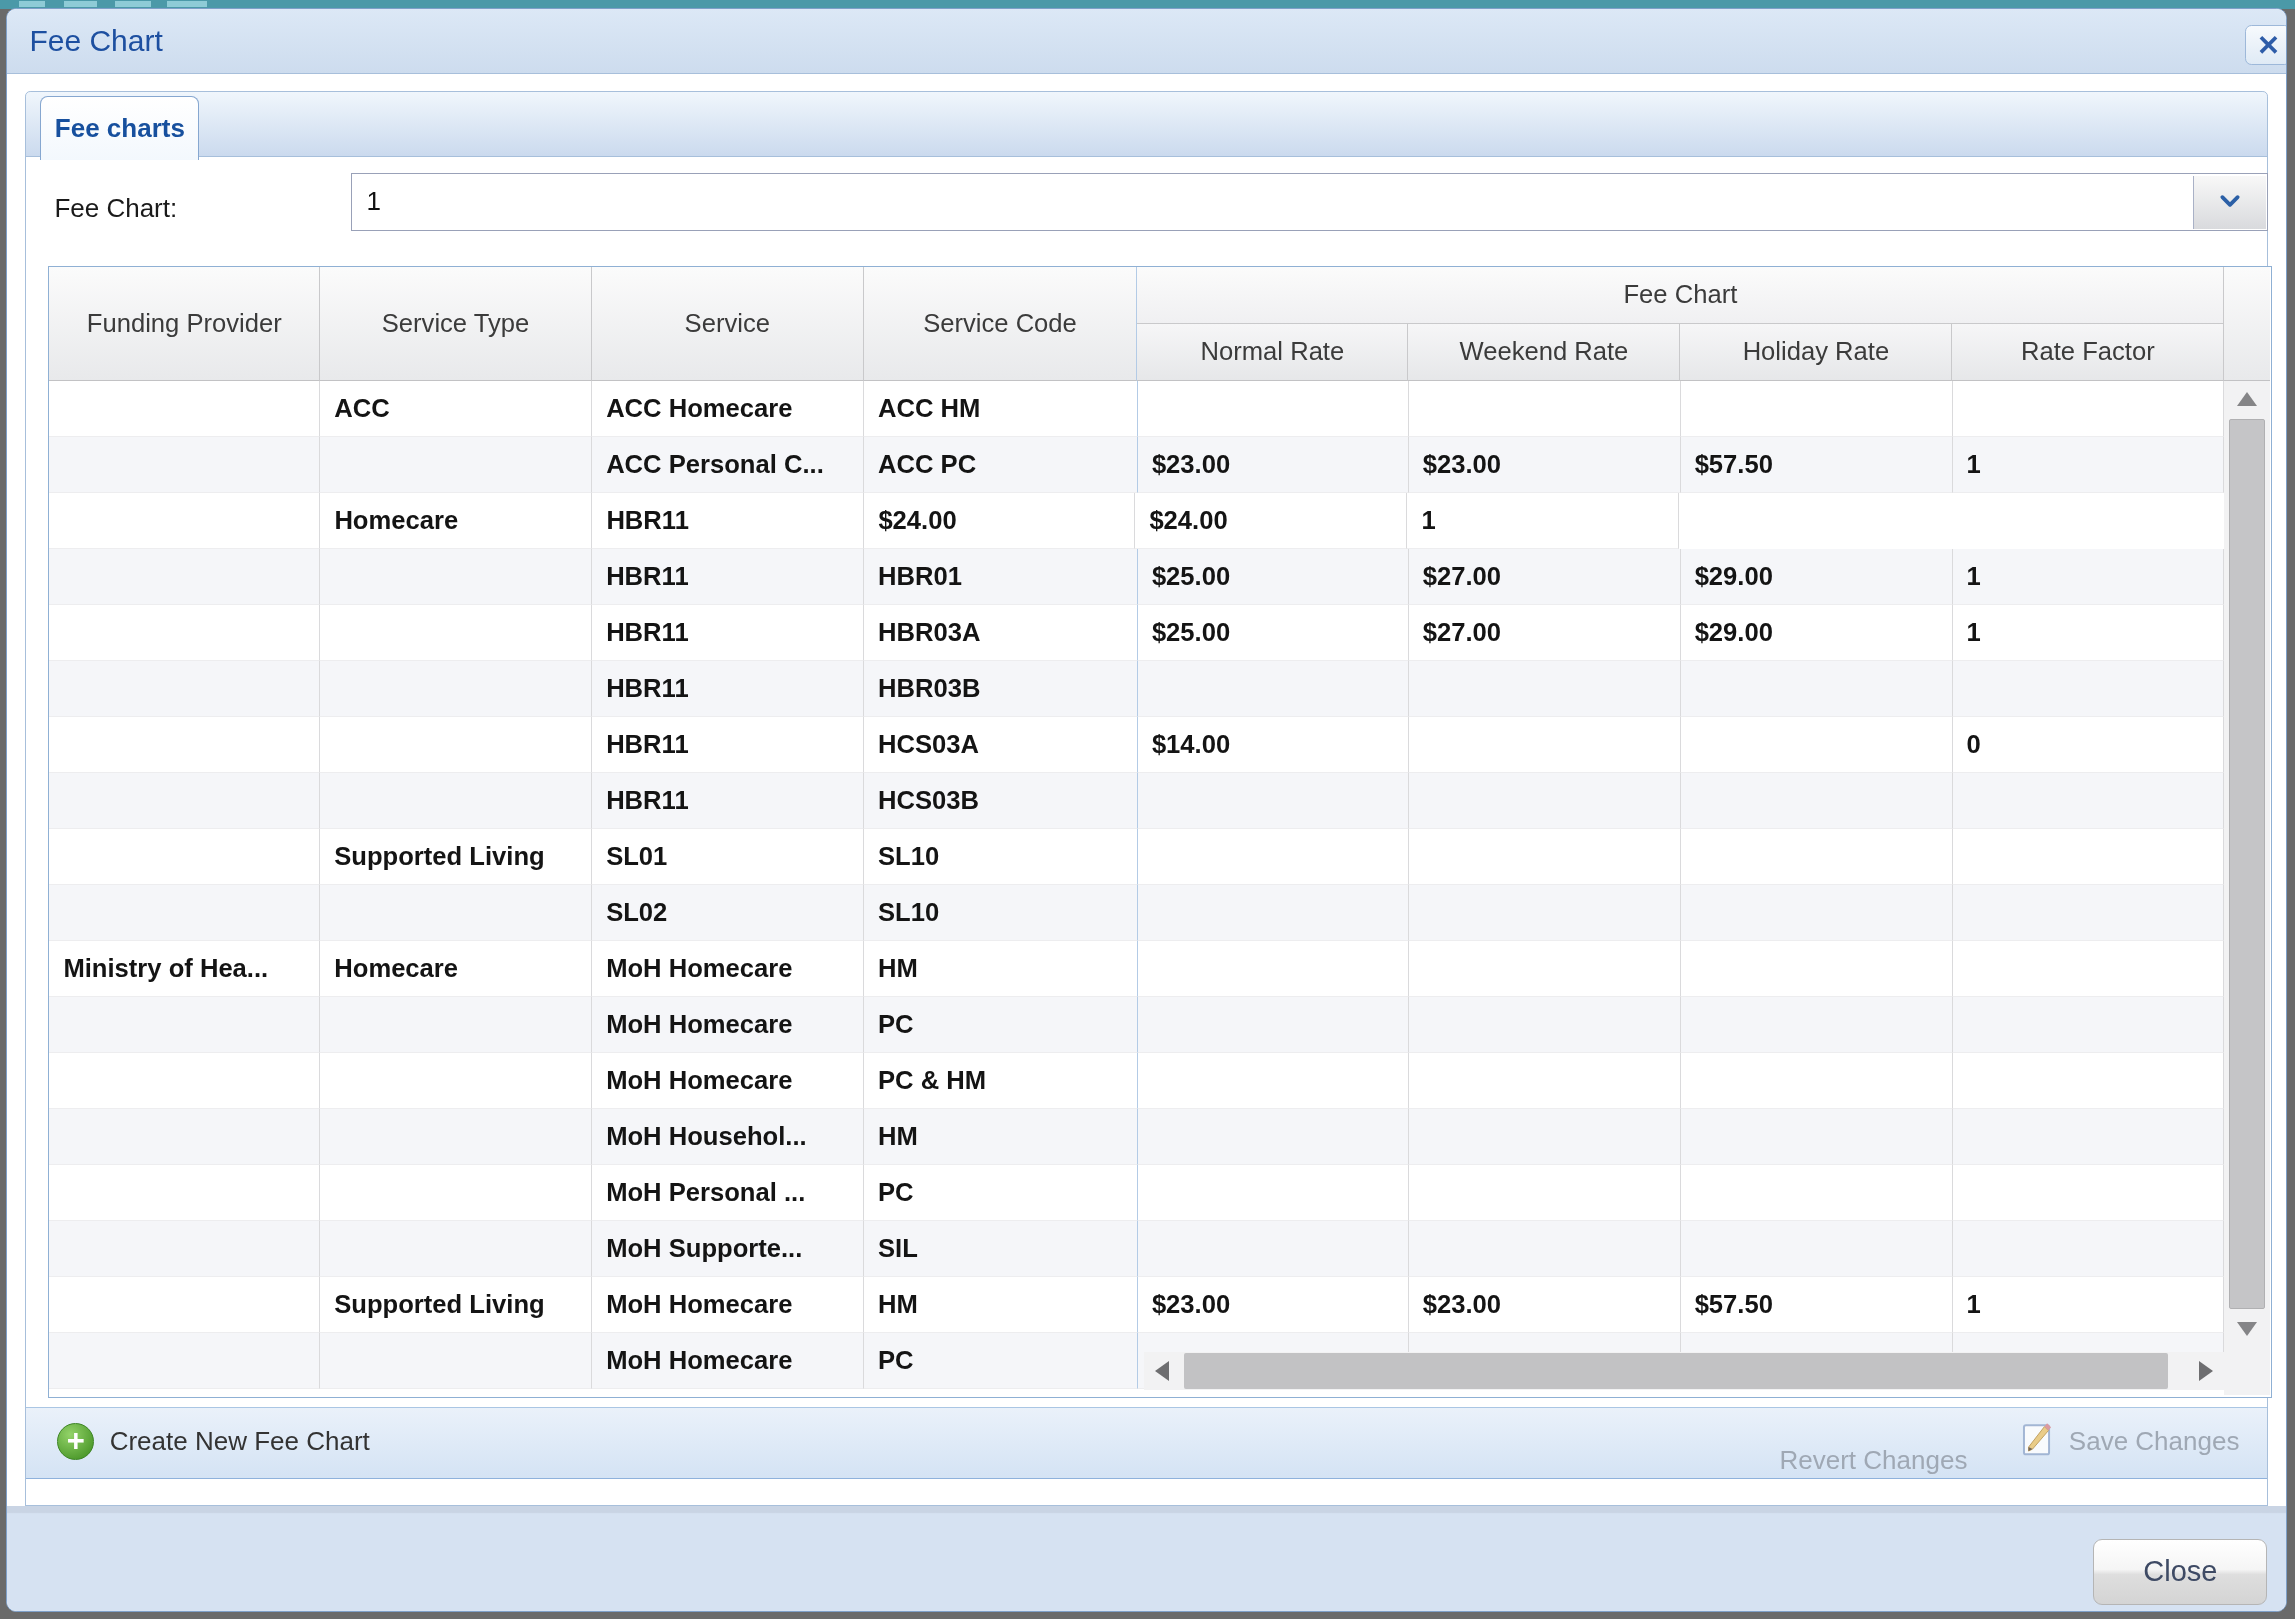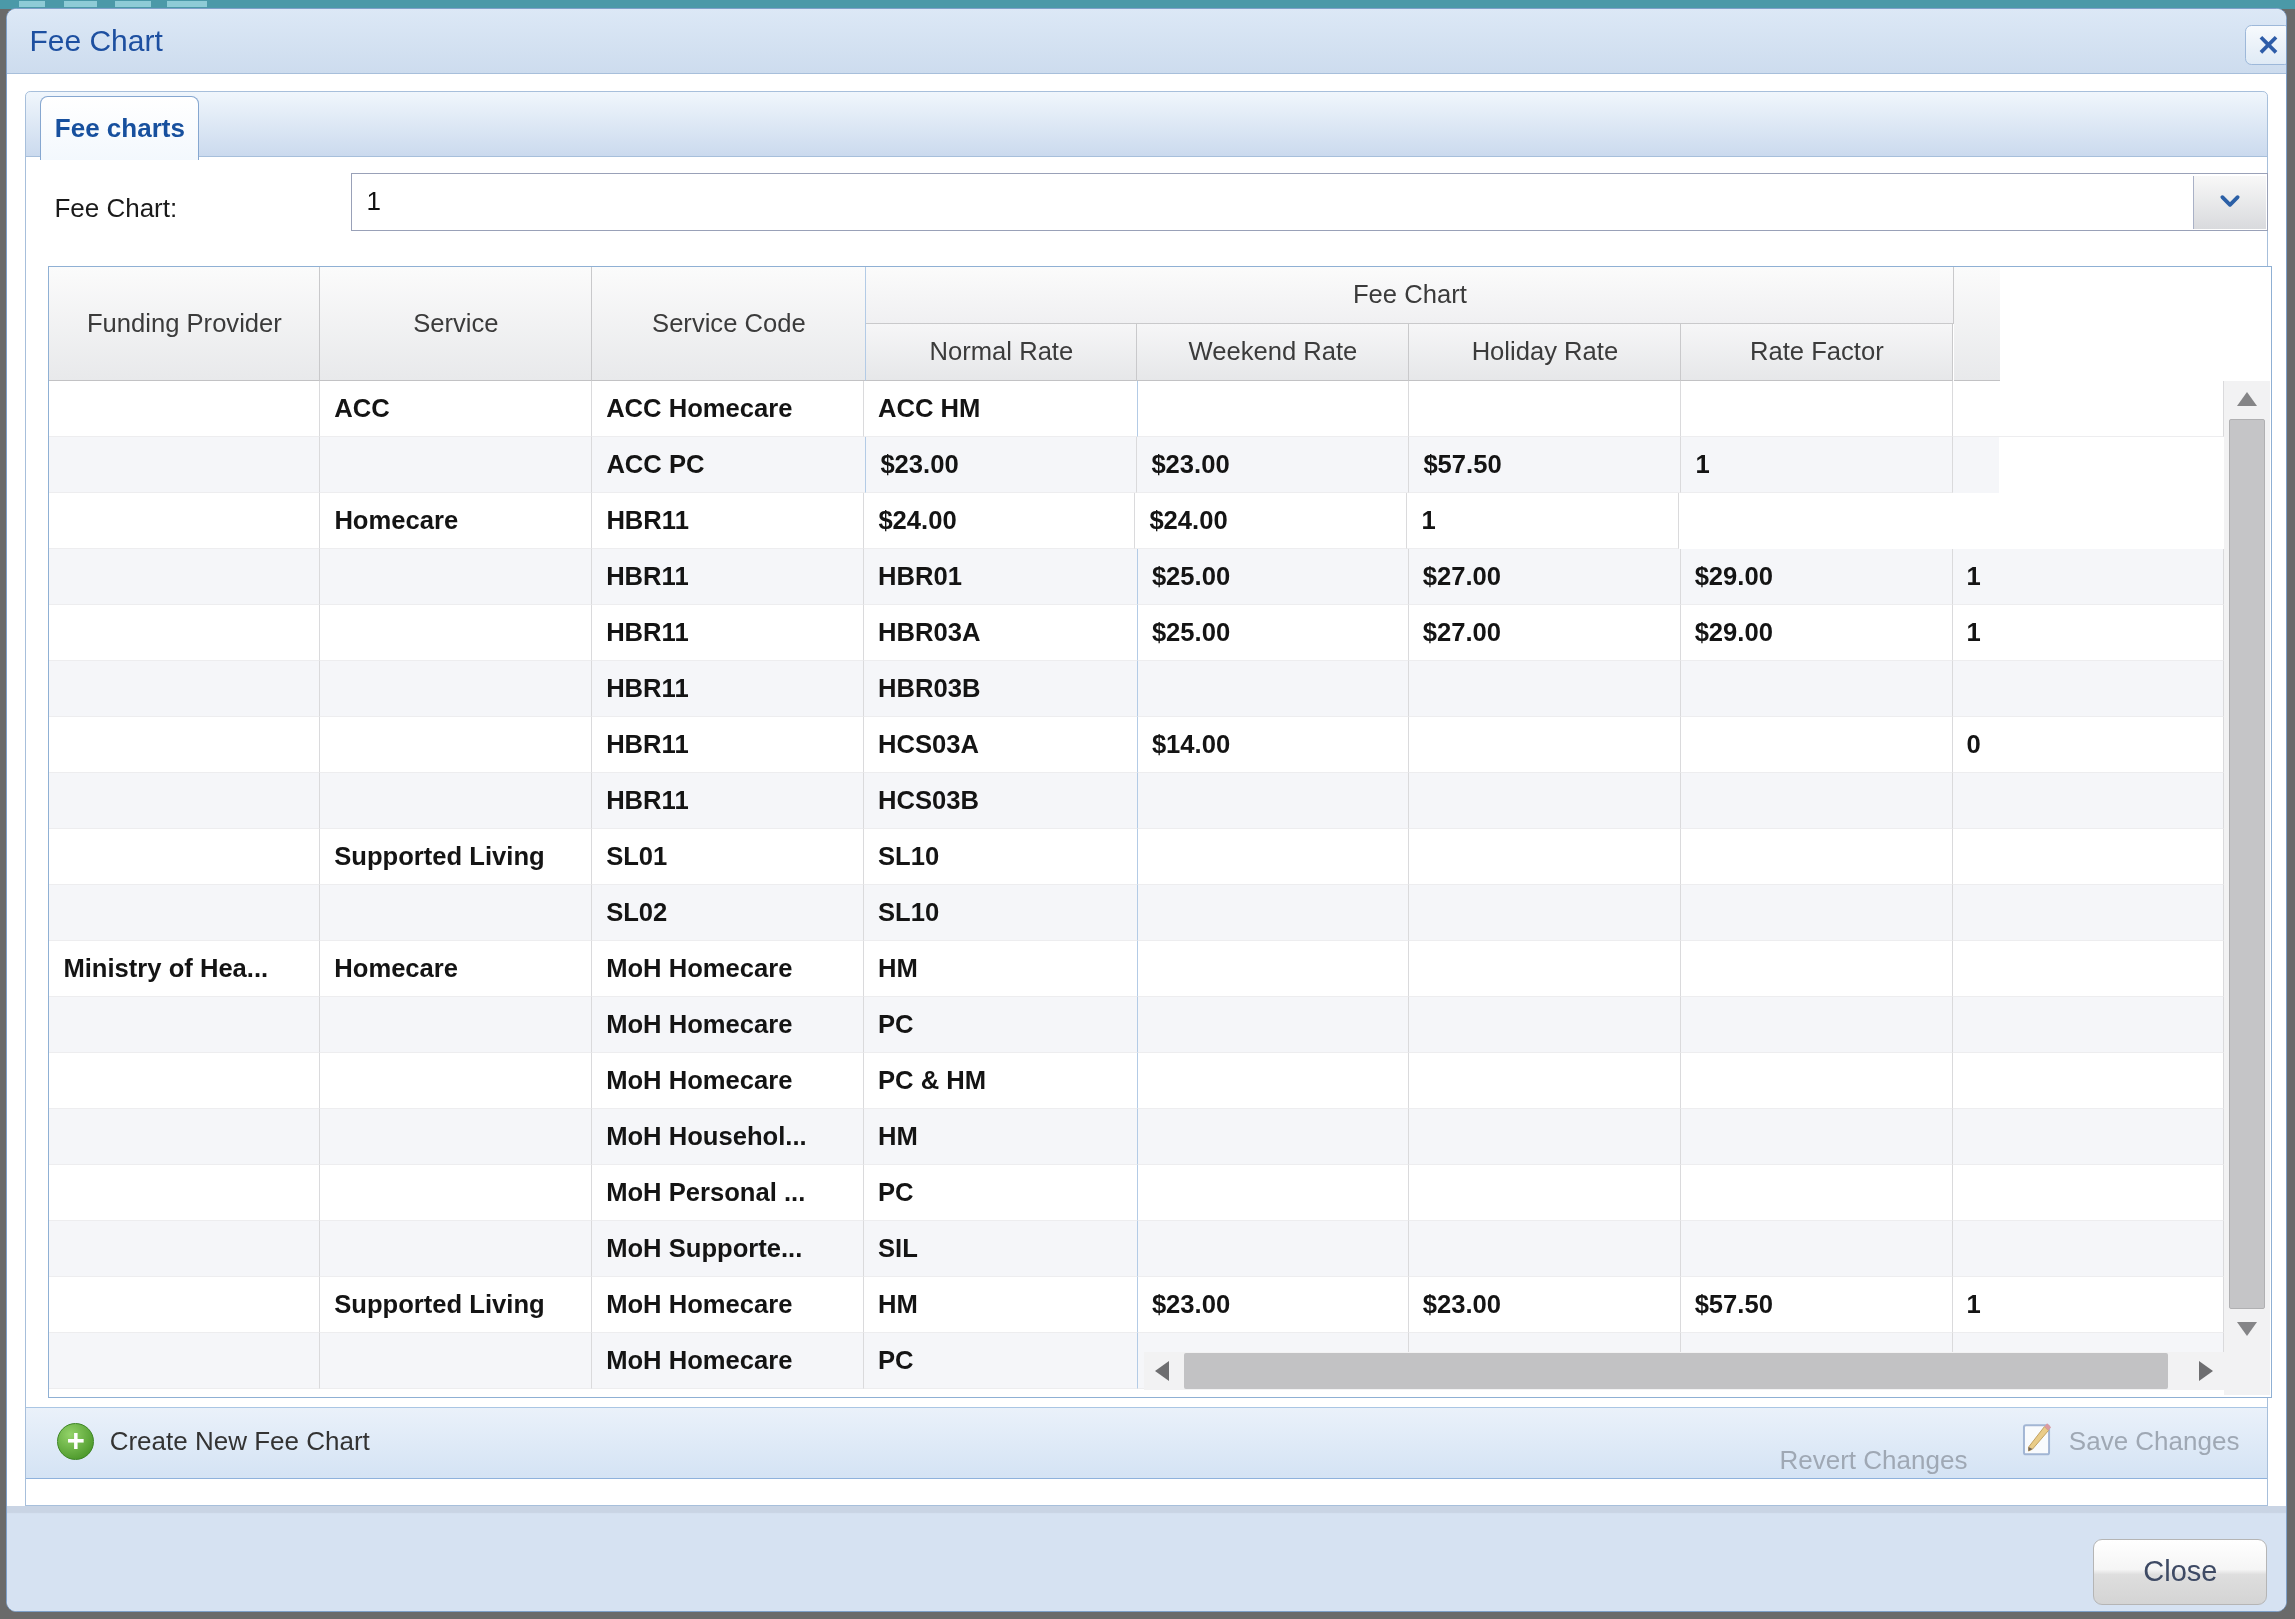--- a/index.html
+++ b/index.html
@@ -178,20 +178,21 @@
           <svg width="28" height="28" viewBox="0 0 44 44">
               <path d="M10 16 L22 28 L34 16" fill="none" stroke="#2b5fa6" stroke-width="6" stroke-linecap="round" stroke-linejoin="round"></path>
             </svg>
         </span>
       </div>
     </div>
 
     <div class="grid">
       <div class="ghead">
         <div class="hcell hc-fp">Funding Provider</div>
+        <div class="hcell hc-st">Service Type</div>
         <div class="hcell hc-sv">Service</div>
         <div class="hcell hc-sc">Service Code</div>
         <div class="rates-head">
           <div class="rates-group">Fee Chart</div>
           <div class="rates-sub">
             <div class="hcell hc-nr">Normal Rate</div>
             <div class="hcell hc-wr">Weekend Rate</div>
             <div class="hcell hc-hr">Holiday Rate</div>
             <div class="hcell hc-rf">Rate Factor</div>
           </div>
@@ -207,20 +208,21 @@
             <div class="gcell c3" style="width: 274px;">ACC HM</div>
             <div class="gcell " style="width: 271px;"></div>
             <div class="gcell " style="width: 272px;"></div>
             <div class="gcell " style="width: 272px;"></div>
             <div class="gcell " style="width: 272px;"></div>
             <div class="row-spacer"></div>
           </div>
           <div class="grow alt">
             <div class="gcell " style="width: 271px;"></div>
             <div class="gcell " style="width: 272px;"></div>
+            <div class="gcell " style="width: 272px;">ACC Personal C...</div>
             <div class="gcell c3" style="width: 274px;">ACC PC</div>
             <div class="gcell " style="width: 271px;">$23.00</div>
             <div class="gcell " style="width: 272px;">$23.00</div>
             <div class="gcell " style="width: 272px;">$57.50</div>
             <div class="gcell " style="width: 272px;">1</div>
             <div class="row-spacer"></div>
           </div>
           <div class="grow">
             <div class="gcell " style="width: 271px;"></div>
             <div class="gcell " style="width: 272px;">Homecare</div>

